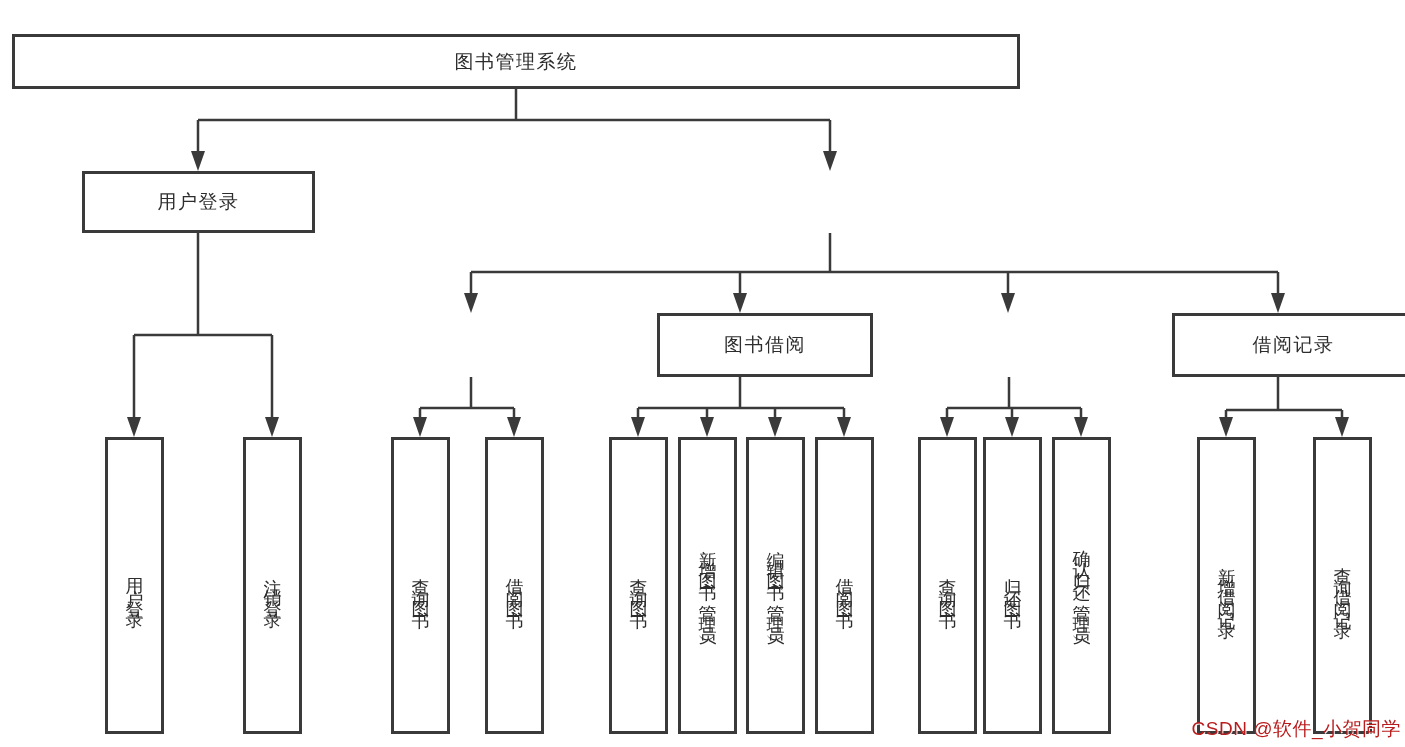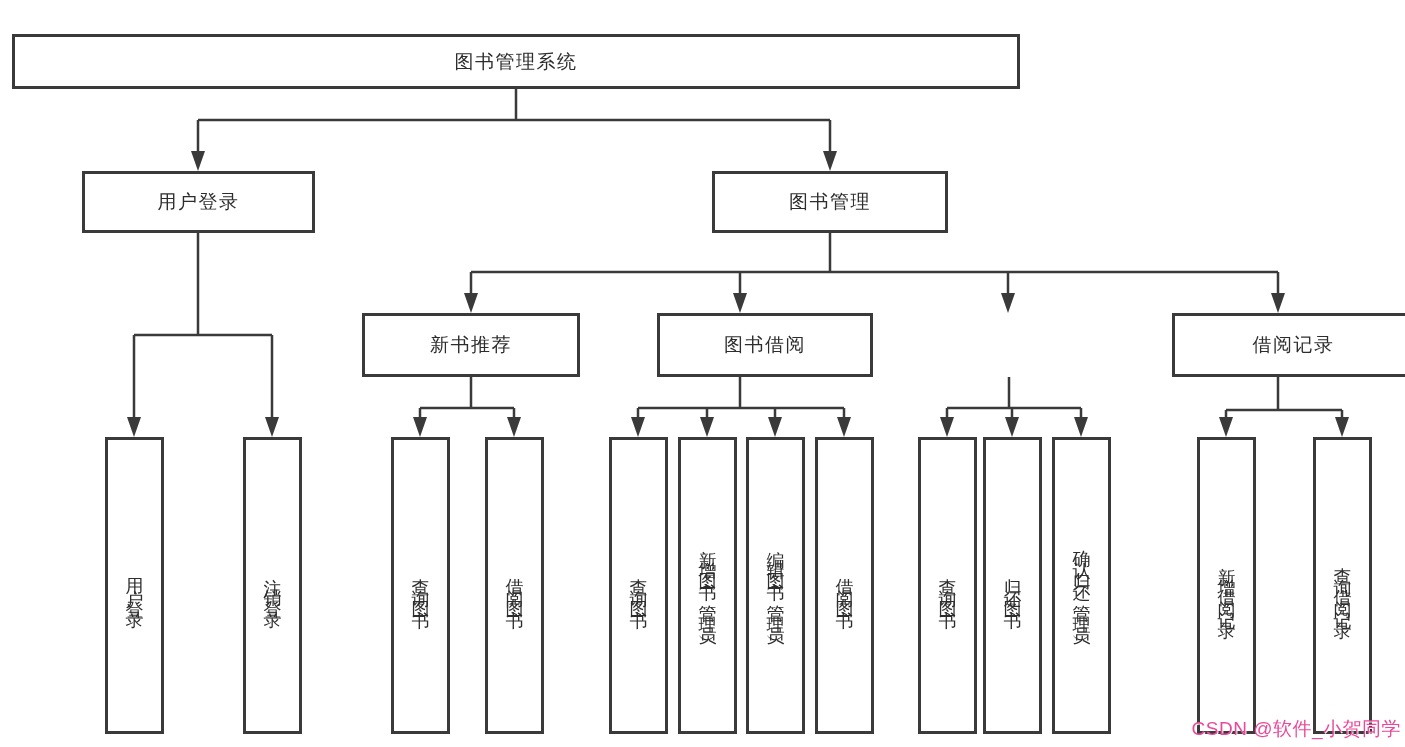--- a/index.html
+++ b/index.html
@@ -27,21 +27,21 @@
   .box.v .lbl{
     writing-mode:vertical-rl;
     font-size:18px;
     letter-spacing:11px;
     line-height:1;
   }
   .watermark{
     position:absolute;
     right:4px;bottom:5px;
     font-size:19px;
-    color:#ec4899;
+    color:#b91c1c;
     letter-spacing:0.5px;
     text-shadow:1px 1px 0 rgba(255,255,255,0.9);
     white-space:nowrap;
   }
 </style>
 </head>
 <body>
 
 <div class="stage">
 
@@ -85,27 +85,21 @@
     </g>
   </svg>
 
   <div class="box h" style="left:12px;top:2px;width:1008px;height:55px;margin-top:32px;">
     <span class="lbl">图书管理系统</span>
   </div>
 
   <div class="box h" style="left:82px;top:171px;width:233px;height:62px;">
     <span class="lbl">用户登录</span>
   </div>
-  <div class="box h" style="left:712px;top:171px;width:236px;height:62px;">
-    <span class="lbl">图书管理</span>
-  </div>
 
-  <div class="box h" style="left:362px;top:313px;width:218px;height:64px;">
-    <span class="lbl">新书推荐</span>
-  </div>
   <div class="box h" style="left:632px;top:313px;width:216px;height:64px;margin-left:25px;">
     <span class="lbl">图书借阅</span>
   </div>
   <div class="box h" style="left:1172px;top:313px;width:243px;height:64px;">
     <span class="lbl">借阅记录</span>
   </div>
 
   <div class="box v" style="left:105px;top:437px;width:59px;height:297px;">
     <span class="lbl">用户登录</span>
   </div>

